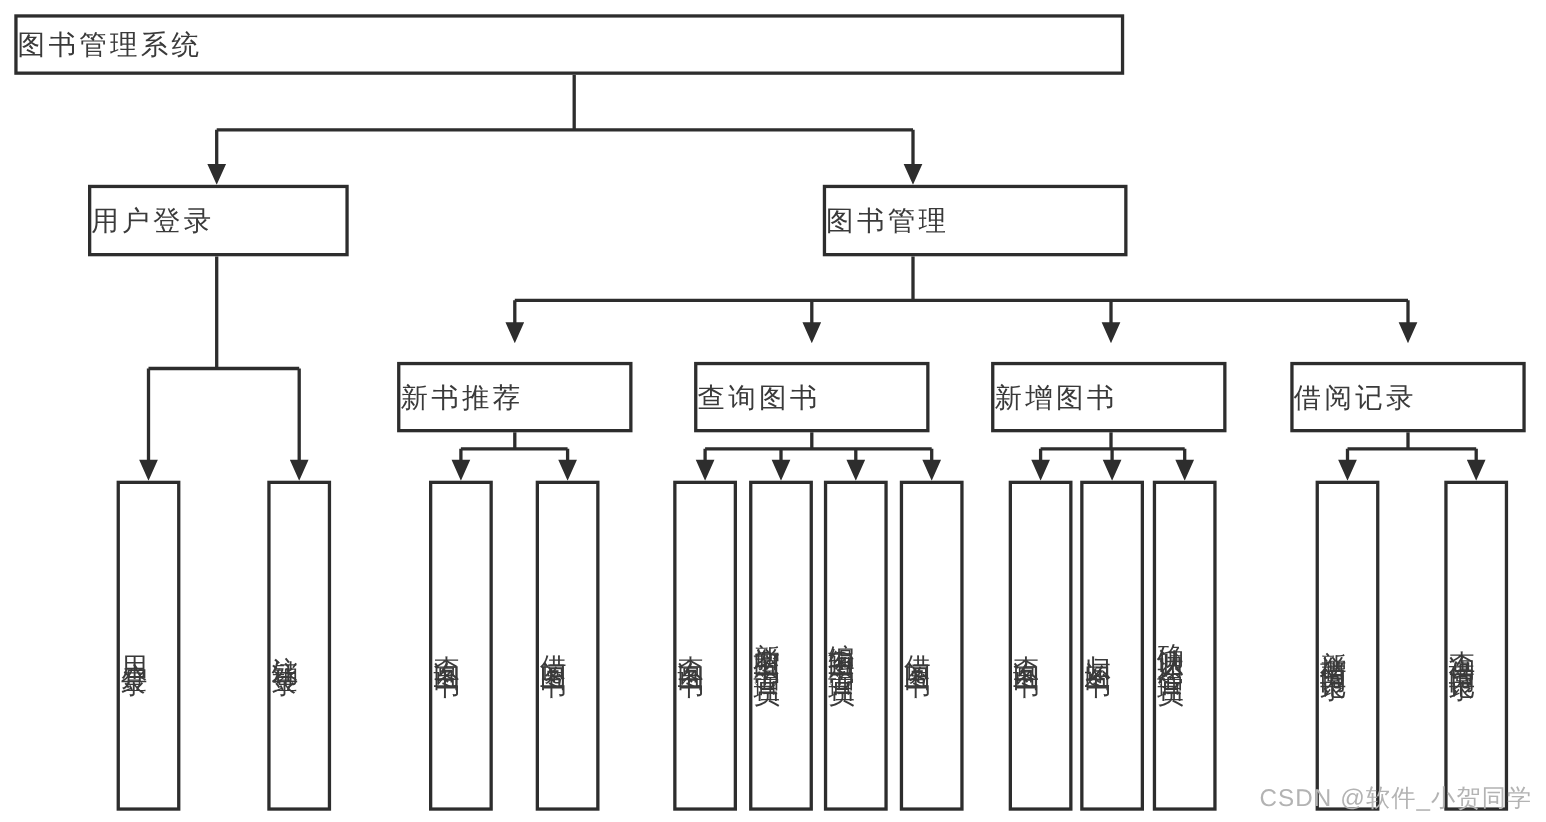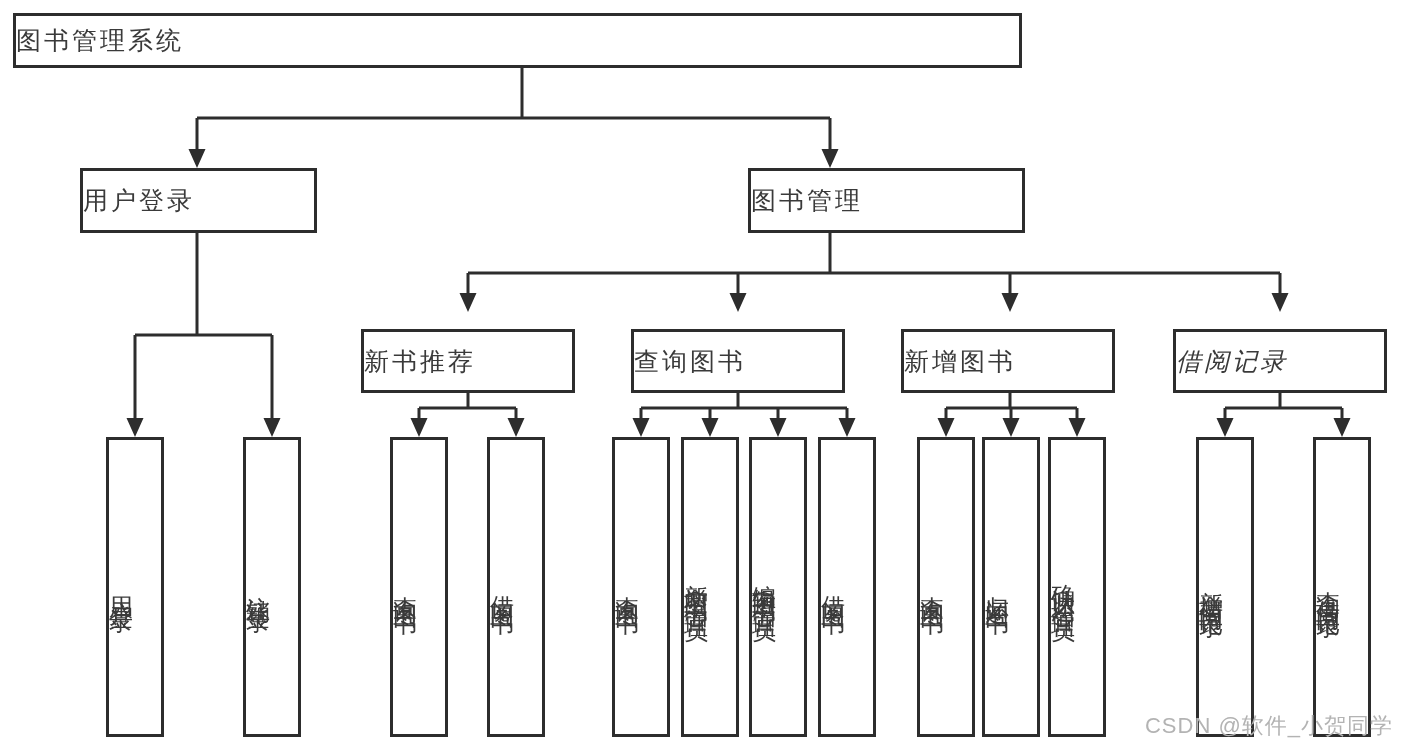--- a/index.html
+++ b/index.html
@@ -126,21 +126,21 @@
 
   <div class="node node-l3" style="left:361px;">
     <span>新书推荐</span>
   </div>
   <div class="node node-l3" style="left:631px;">
     <span>查询图书</span>
   </div>
   <div class="node node-l3" style="left:901px;">
     <span>新增图书</span>
   </div>
-  <div class="node node-l3" style="left:1173px;font-style:italic;">
+  <div class="node node-l3" style="left:1173px;">
     <span>借阅记录</span>
   </div>
 
   <div class="node leaf" style="left:106px;">
     <span class="vtext">用户登录</span>
   </div>
   <div class="node leaf" style="left:243px;">
     <span class="vtext">注销登录</span>
   </div>
 

